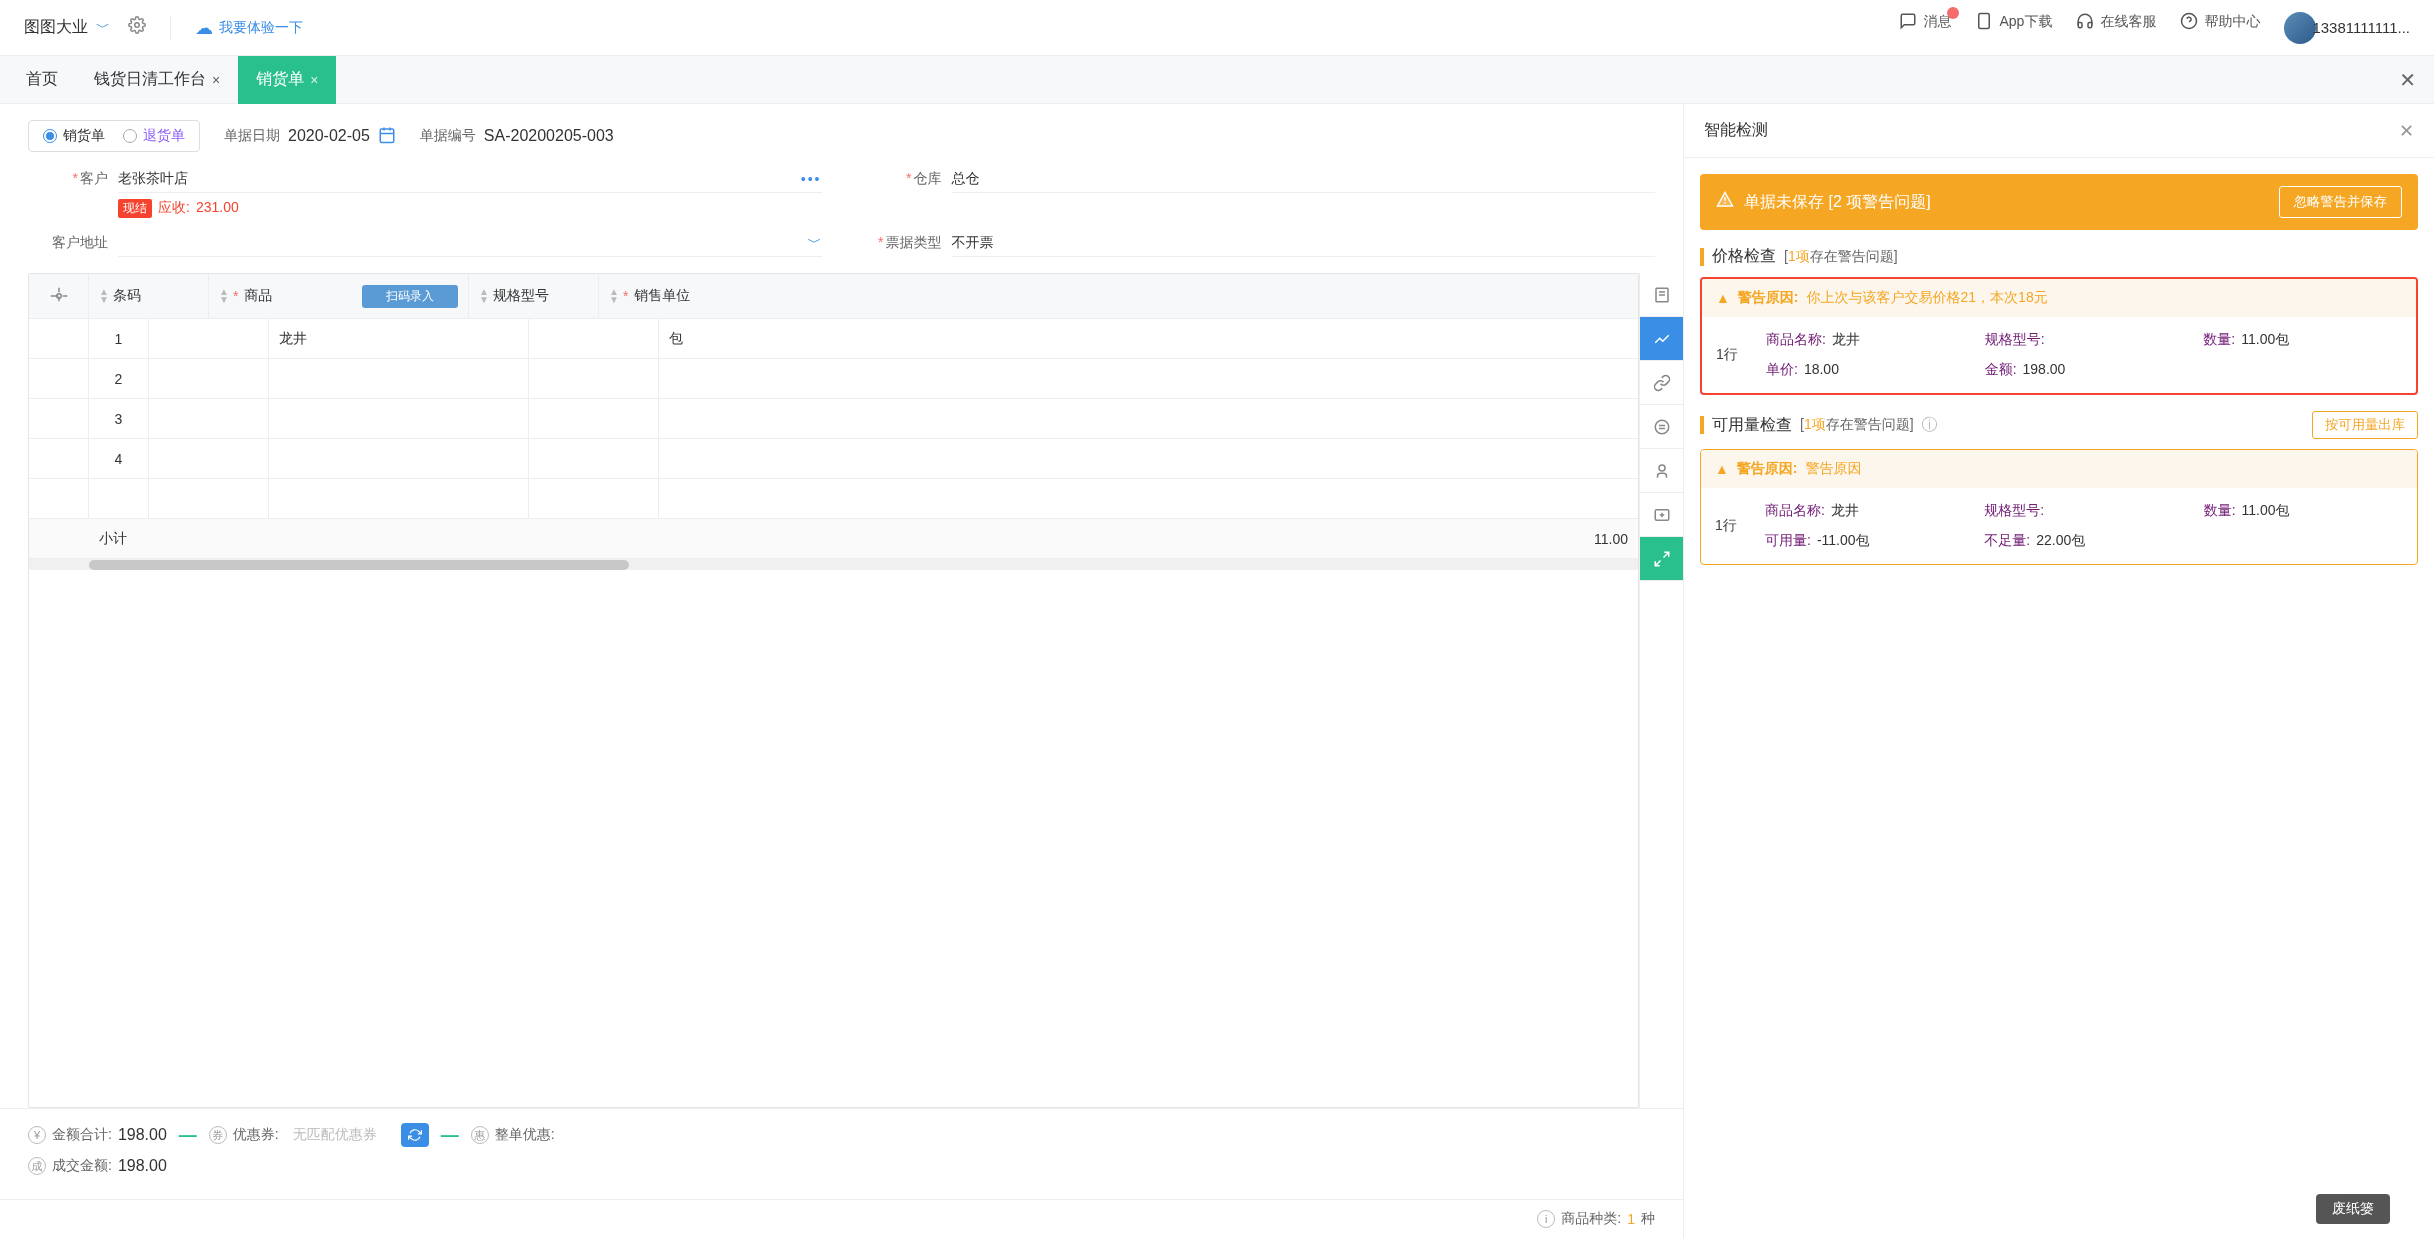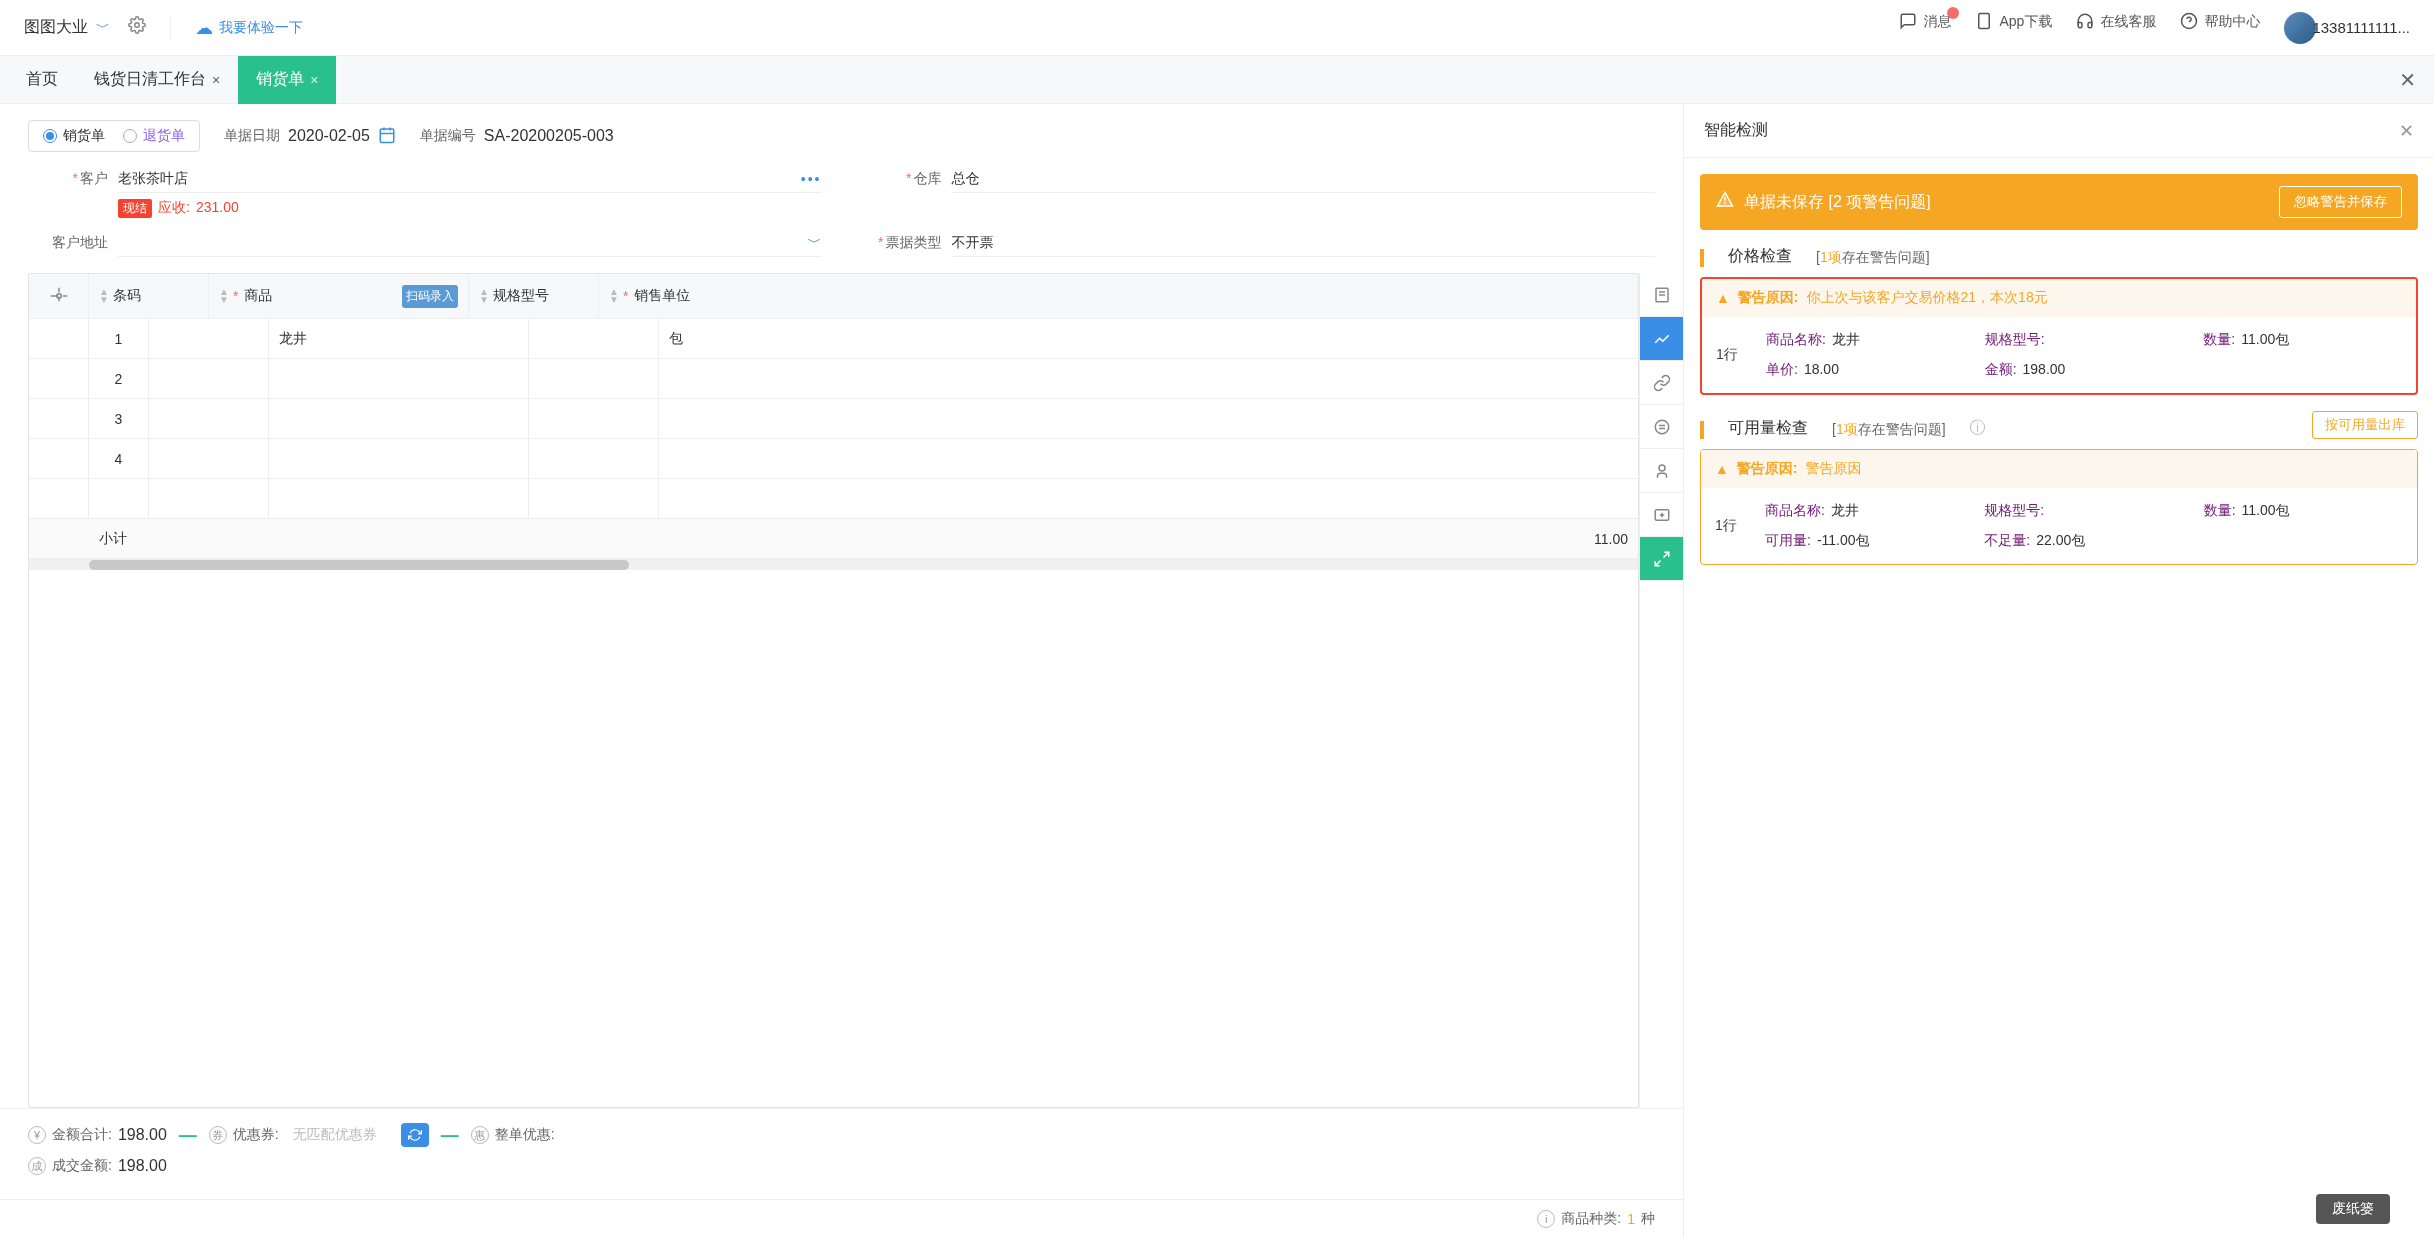--- a/index.html
+++ b/index.html
@@ -60,21 +60,21 @@
 .table-area { flex: 1; min-width: 0; overflow: hidden; border: 1px solid #e5e5e5; border-radius: 2px; }
 .thead { display: flex; background: #f7f8fa; height: 44px; align-items: center; font-weight: 500; }
 .th, .td { padding: 0 10px; border-right: 1px solid #eee; height: 100%; display: flex; align-items: center; gap: 4px; }
 .col-gear { width: 60px; justify-content: center; }
 .col-idx { width: 60px; justify-content: center; }
 .col-code { width: 120px; }
 .col-prod { width: 260px; }
 .col-spec { width: 130px; }
 .col-unit { width: 130px; border-right: none; }
 .sort-arrows { color: #bbb; font-size: 10px; line-height: 8px; display: flex; flex-direction: column; }
-.scan-btn { background: #5b9bd5; color: #fff; font-size: 12px; padding: 3px 4px; border-radius: 3px; margin-left: auto; cursor: pointer; }
+.scan-btn { background: #5b9bd5; color: #fff; font-size: 12px; padding: 3px 24px; border-radius: 3px; margin-left: auto; cursor: pointer; }
 .tbody .tr { display: flex; height: 40px; border-top: 1px solid #eee; align-items: center; }
 .tr.subtotal { background: #fafafa; font-weight: 500; }
 .tr.subtotal .td-subtotal { position: absolute; right: 0; }
 .hscroll { height: 12px; background: #f0f0f0; border-top: 1px solid #eee; position: relative; }
 .hscroll-thumb { position: absolute; left: 60px; top: 1px; height: 10px; width: 540px; background: #c8c8c8; border-radius: 5px; }
 
 .side-icons { width: 44px; display: flex; flex-direction: column; border-left: 1px solid #eee; }
 .side-icon { height: 44px; display: flex; align-items: center; justify-content: center; color: #888; border-bottom: 1px solid #eee; cursor: pointer; font-size: 18px; }
 .side-icon.active { background: #3b8ee6; color: #fff; }
 .side-icon.green { background: #2ac08e; color: #fff; }
@@ -94,21 +94,21 @@
 
 
 .rp-header { display: flex; align-items: center; height: 54px; padding: 0 20px; border-bottom: 1px solid #eee; font-size: 16px; }
 .rp-header .close { margin-left: auto; color: #999; cursor: pointer; font-size: 18px; }
 .rp-body { padding: 16px; overflow-y: auto; flex: 1; }
 
 .warn-banner { background: #f5a623; color: #fff; border-radius: 4px; padding: 12px 16px; display: flex; align-items: center; gap: 10px; font-size: 16px; }
 .warn-banner .ignore-btn { margin-left: auto; background: transparent; border: 1px solid #fff; color: #fff; padding: 6px 14px; border-radius: 3px; cursor: pointer; }
 
 .check-section { margin-top: 16px; }
-.check-title { display: flex; align-items: flex-end; gap: 24px; font-size: 16px; margin-bottom: 10px; }
+.check-title { display: flex; align-items: center; gap: 8px; font-size: 16px; margin-bottom: 10px; }
 .check-title .bar { width: 4px; height: 18px; background: #f5a623; }
 .check-title .cnt { color: #666; font-size: 14px; }
 .check-title .cnt .n { color: #f5a623; }
 .check-title .help { color: #bbb; }
 .check-title .action-btn { margin-left: auto; border: 1px solid #f5a623; color: #f5a623; background: #fff; padding: 4px 12px; border-radius: 3px; cursor: pointer; }
 
 .warn-card { border: 1px solid #f5a623; border-radius: 4px; overflow: hidden; }
 .warn-card.red { border: 2px solid #f5432f; }
 .warn-card-head { background: #fdf6ec; color: #f5a623; padding: 10px 14px; display: flex; align-items: center; gap: 8px; }
 .warn-card-body { display: flex; padding: 14px; }

